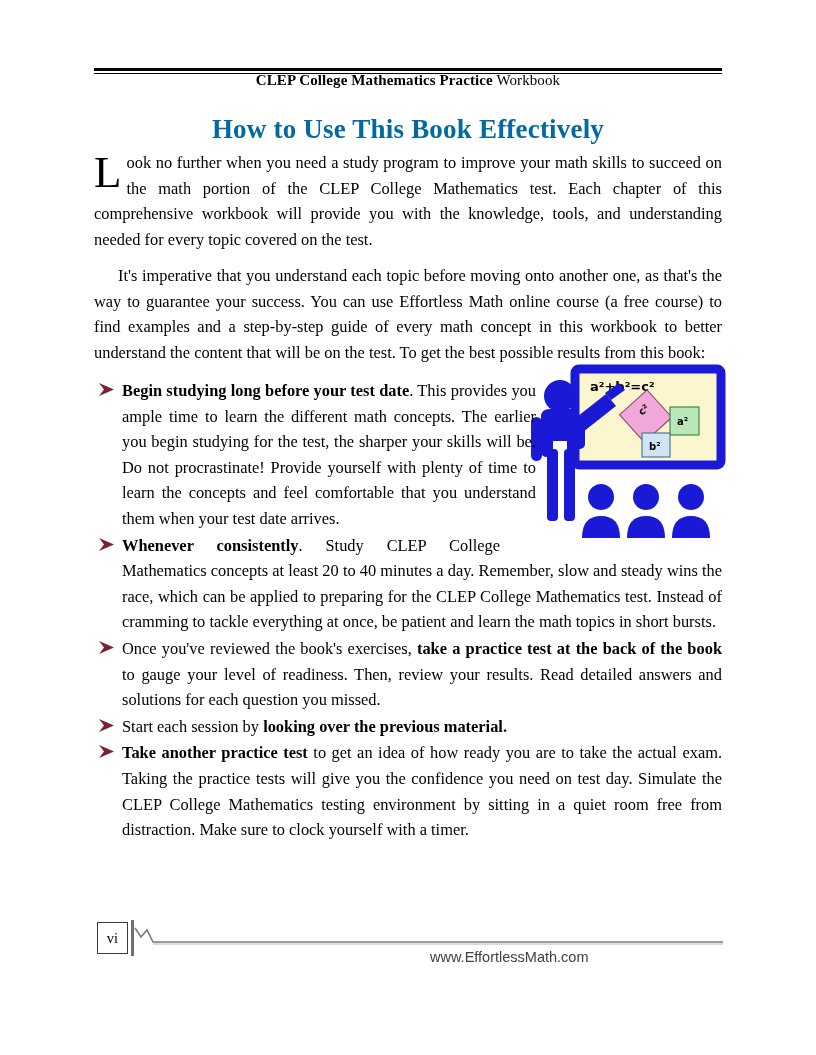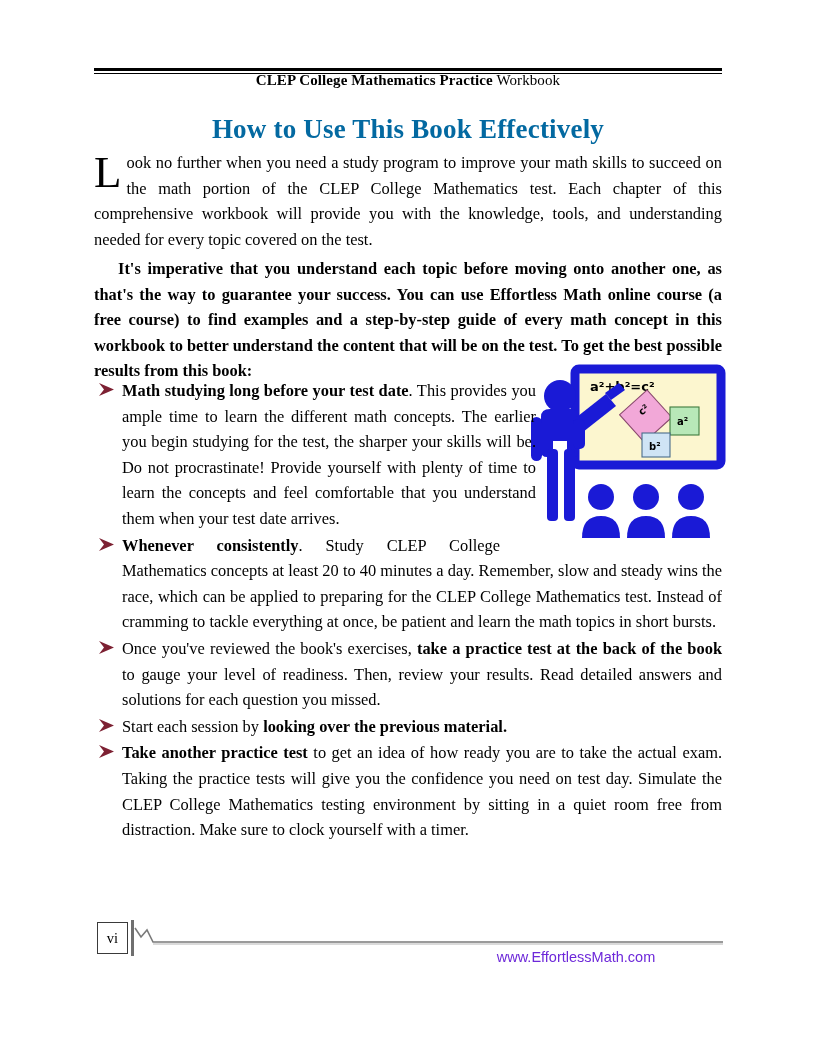--- a/index.html
+++ b/index.html
@@ -84,22 +84,21 @@
     line-height: 25.5px;
     text-align: justify;
     text-justify: inter-word;
     hyphens: none;
   }
   p.para-first {
     text-indent: 0;
   }
   p.para-second {
     text-indent: 24px;
-    margin-top: 4px;
-    font-weight: bold;
+    margin-top: 11px;
   }
 
   .dropcap {
     float: left;
     font-size: 45px;
     line-height: 36px;
     font-weight: normal;
     padding: 2px 5px 0 0;
     margin-top: 2px;
     font-family: "Liberation Serif", "DejaVu Serif", serif;
@@ -187,24 +186,24 @@
     left: 133px;
     top: 8px;
     width: 590px;
     height: 26px;
   }
   .footurl {
     position: absolute;
     left: 430px;
     top: 33px;
     width: 292px;
-    text-align: center;
+    text-align: left;
     font-family: "Liberation Sans", "DejaVu Sans", sans-serif;
     font-size: 14.5px;
-    color: #6d28d9;
+    color: #404040;
   }
 </style>
 </head>
 <body>
 
 <div class="page">
 
   <div class="header">
     <span class="hdr-bold">CLEP College Mathematics Practice</span><span class="hdr-plain"> Workbook</span>
   </div>
@@ -267,21 +266,21 @@
   </div>
 
   <div class="bullets">
 
     <div class="b-item b-narrow-full">
       <span class="arrow">
         <svg width="17" height="15" viewBox="0 0 17 15">
             <path d="M1 1 L16 7.5 L1 14 L6 7.5 Z" fill="#7d2133"></path>
           </svg>
       </span>
-      <b>Math studying long before your test date</b><span>. This provides you ample time to learn the different math concepts. The earlier you begin studying for the test, the sharper your skills will be. Do not procrastinate! Provide yourself with plenty of time to learn the concepts and feel comfortable that you understand them when your test date arrives.</span>
+      <b>Begin studying long before your test date</b><span>. This provides you ample time to learn the different math concepts. The earlier you begin studying for the test, the sharper your skills will be. Do not procrastinate! Provide yourself with plenty of time to learn the concepts and feel comfortable that you understand them when your test date arrives.</span>
     </div>
 
     <div class="b-item">
       <div class="float-block"></div>
       <span class="arrow">
         <svg width="17" height="15" viewBox="0 0 17 15">
             <path d="M1 1 L16 7.5 L1 14 L6 7.5 Z" fill="#7d2133"></path>
           </svg>
       </span>
       <b>Whenever consistently</b><span>. Study CLEP College Mathematics concepts at least 20 to 40 minutes a day. Remember, slow and steady wins the race, which can be applied to preparing for the CLEP College Mathematics test. Instead of cramming to tackle everything at once, be patient and learn the math topics in short bursts.</span>

